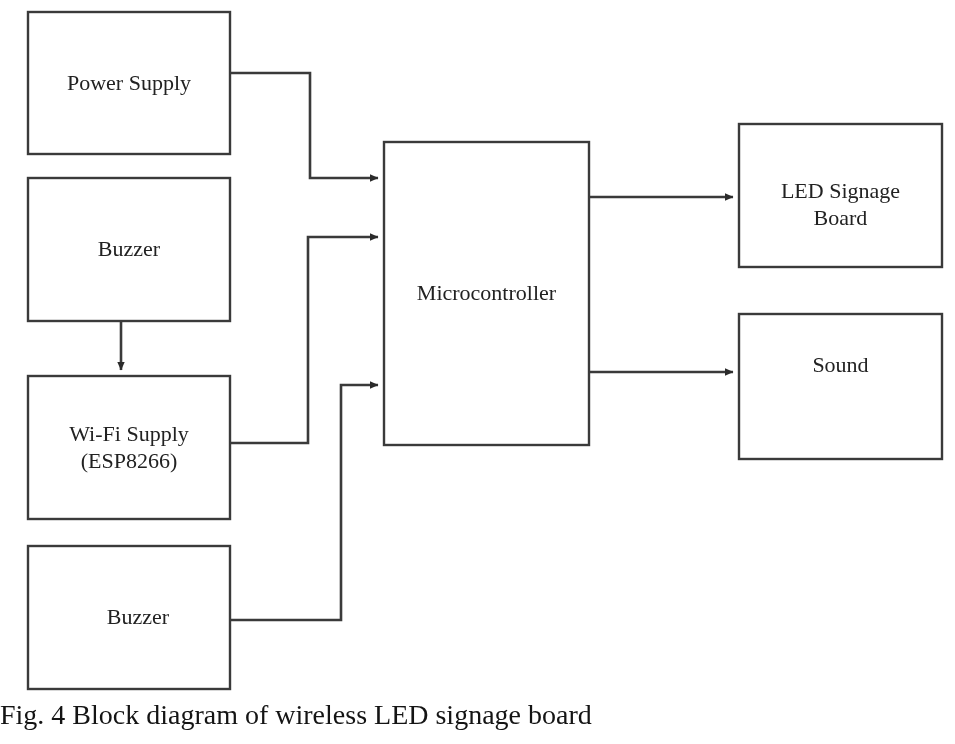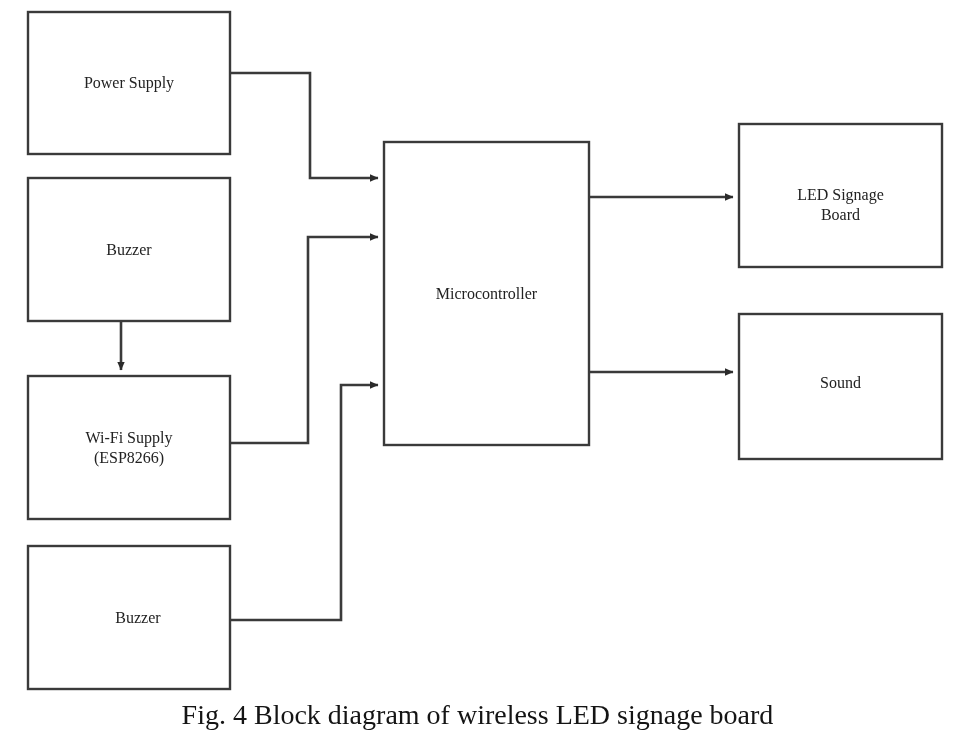--- a/index.html
+++ b/index.html
@@ -26,32 +26,32 @@
     width: 955px;
     height: 744px;
   }
   .block-label {
     position: absolute;
     display: flex;
     align-items: center;
     justify-content: center;
     text-align: center;
     font-family: "Liberation Serif", "DejaVu Serif", serif;
-    font-size: 16px;
+    font-size: 22px;
     line-height: 1.22;
     color: #222222;
     pointer-events: none;
     white-space: pre-line;
   }
   #figure-caption {
     position: absolute;
     left: 0;
     top: 698px;
     width: 955px;
-    text-align: center;
+    text-align: left;
     font-family: "Liberation Serif", "DejaVu Serif", serif;
     font-size: 28px;
     line-height: 1.2;
     color: #141414;
   }
 </style>
 </head>
 <body>
 
 <div id="figure-root">
@@ -83,18 +83,18 @@
 
   <div id="labels-layer">
       <div class="block-label" style="left: 27px; top: 11px; width: 204px; height: 144px;">Power Supply</div>
       <div class="block-label" style="left: 27px; top: 177px; width: 204px; height: 145px;">Buzzer</div>
       <div class="block-label" style="left: 27px; top: 375px; width: 204px; height: 145px;">Wi-Fi Supply
 (ESP8266)</div>
       <div class="block-label" style="left: 36px; top: 545px; width: 204px; height: 145px;">Buzzer</div>
       <div class="block-label" style="left: 383px; top: 141px; width: 207px; height: 305px;">Microcontroller</div>
       <div class="block-label" style="left: 738px; top: 123px; width: 205px; height: 145px; margin-top: 9px;">LED Signage
 Board</div>
-      <div class="block-label" style="left: 738px; top: 313px; width: 205px; height: 104px; margin-top: 18px;">Sound</div>
+      <div class="block-label" style="left: 738px; top: 313px; width: 205px; height: 104px;">Sound</div>
     </div>
 
   <div id="figure-caption">Fig. 4 Block diagram of wireless LED signage board</div>
 
 </div>
 
 </body></html>

